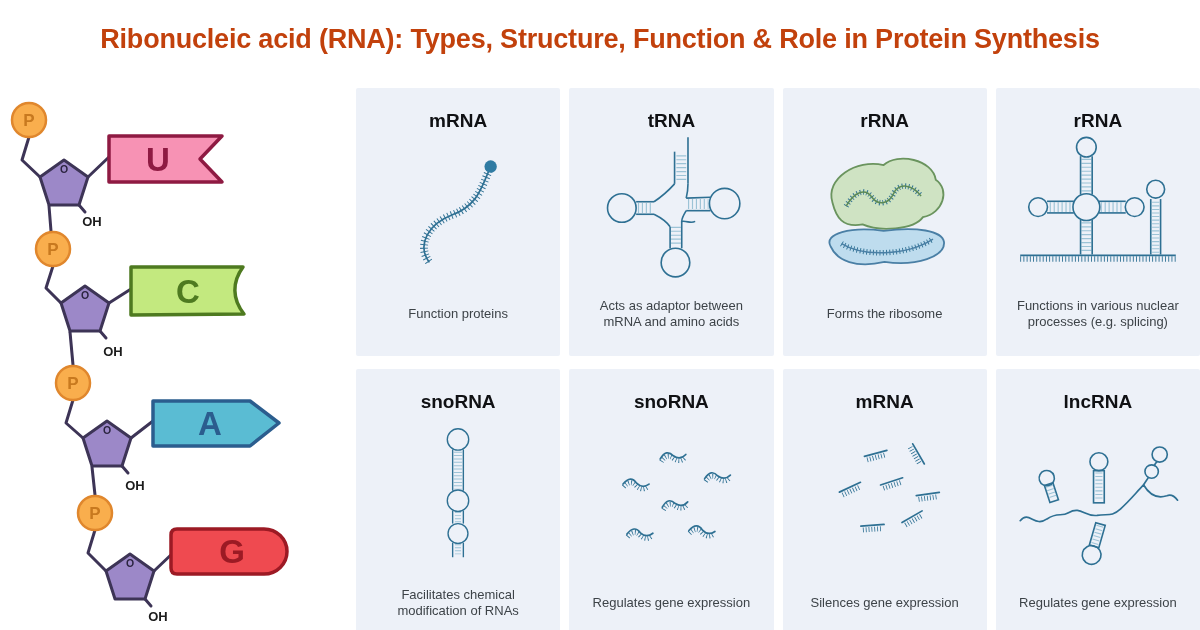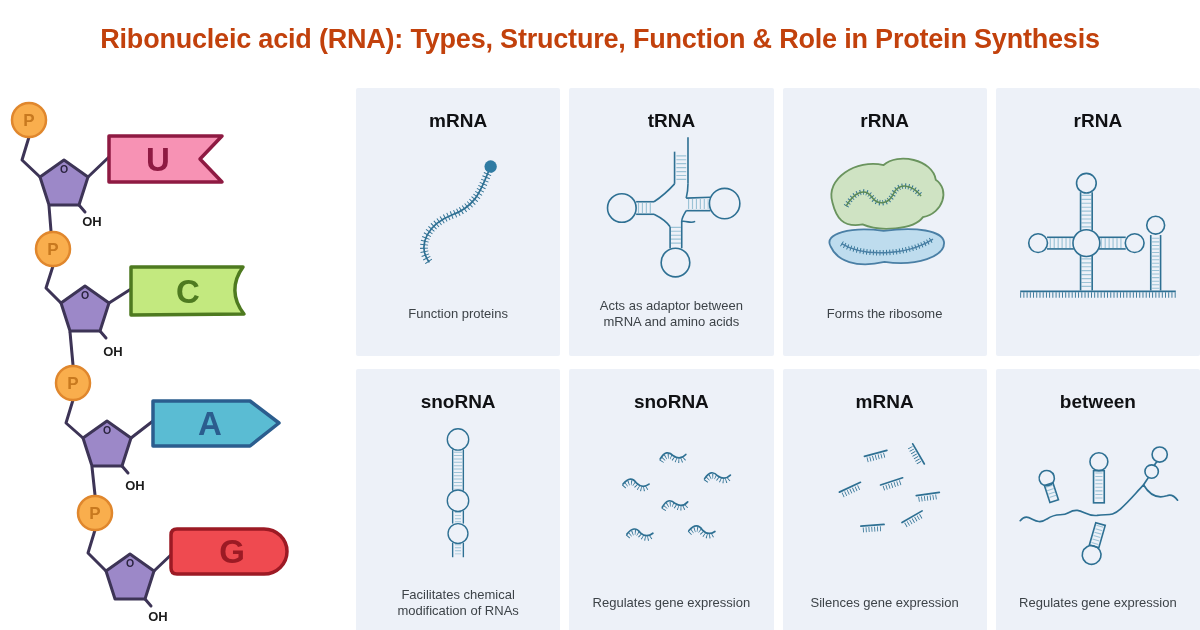--- a/index.html
+++ b/index.html
@@ -198,20 +198,21 @@
         <line class="rung" x1="82" y1="101" x2="82" y2="135"></line>
         <line class="rail" x1="75.5" y1="98" x2="75.5" y2="137"></line>
         <line class="rail" x1="88.5" y1="98" x2="88.5" y2="137"></line>
         <circle class="rail" cx="82" cy="84" r="15" fill="#EDF1F8"></circle>
         <line class="rungS" x1="159.5" y1="78" x2="159.5" y2="135"></line>
         <line class="rail" x1="154" y1="75" x2="154" y2="137"></line>
         <line class="rail" x1="165" y1="75" x2="165" y2="137"></line>
         <circle class="rail" cx="159.5" cy="64" r="10"></circle>
       </svg>
     </div>
+    <p>Functions in various nuclear processes (e.g. splicing)</p>
   </section>
 
   <section class="card">
     <h2>snoRNA</h2>
     <div class="icon-wrap">
       <svg width="130" height="160" viewBox="0 0 170 200">
         <circle class="rail" cx="85" cy="30" r="14"></circle>
         <line class="rung" x1="85" y1="46" x2="85" y2="95"></line>
         <line class="rail" x1="78" y1="43" x2="78" y2="97"></line>
         <line class="rail" x1="92" y1="43" x2="92" y2="97"></line>
@@ -292,21 +293,21 @@
         <g transform="translate(104,118) rotate(-30)">
           <line class="strandS" x1="0" y1="0" x2="26" y2="0"></line>
             <line class="hairM" x1="2" y1="4.5" x2="24" y2="4.5"></line>
         </g>
       </svg>
     </div>
     <p>Silences gene expression</p>
   </section>
 
   <section class="card">
-    <h2>between</h2>
+    <h2>lncRNA</h2>
     <div class="icon-wrap">
       <svg width="170" height="152" viewBox="0 0 190 170">
         <path class="strandS" d="M8,116 C18,104 24,124 38,114 C50,106 54,112 62,107 C76,99 80,112 94,110 C106,108 110,112 120,103 C132,92 138,84 146,76 C152,86 160,92 172,88 C177,86 181,89 184,93"></path>
         <g transform="translate(46,94) rotate(-18)">
           <rect class="rail" x="-5" y="-20" width="10" height="20"></rect>
           <line class="rungS" x1="0" y1="-18" x2="0" y2="-3"></line>
           <circle class="rail" cx="0" cy="-27" r="8.5"></circle>
         </g>
         <g transform="translate(96,110)">
           <rect class="rail" x="-6" y="-50" width="12" height="36"></rect>

